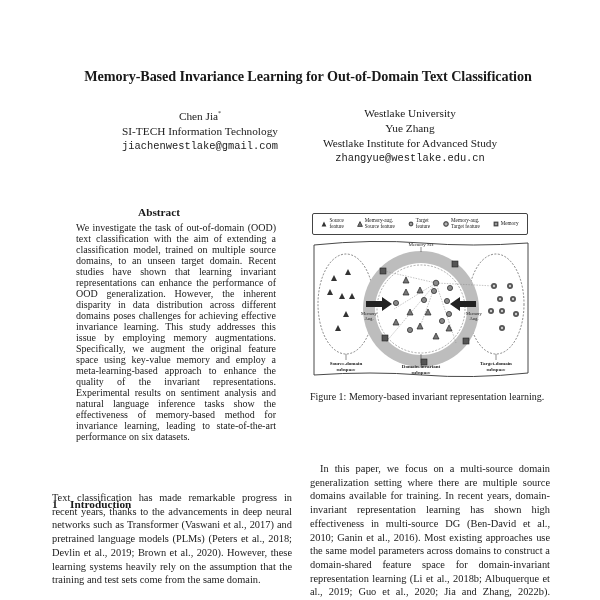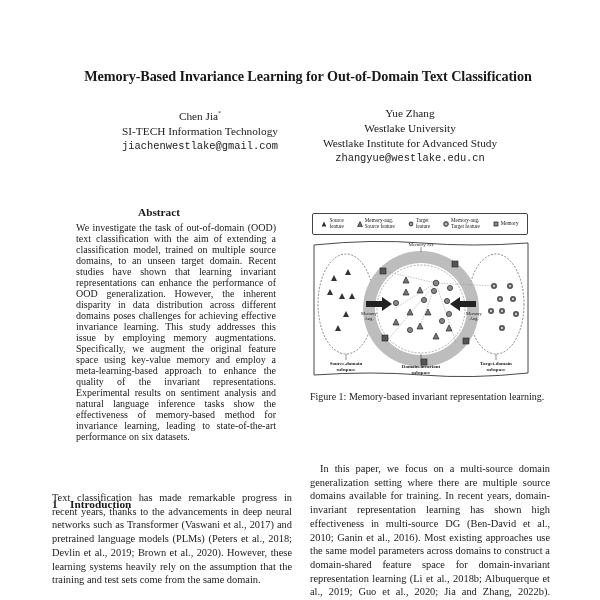--- a/index.html
+++ b/index.html
@@ -29,22 +29,22 @@
 
 <div class="title">Memory-Based Invariance Learning for Out-of-Domain Text Classification</div>
 
 <div id="author1" class="author">
   <div><span class="name">Chen Jia</span><sup>*</sup></div>
   <div>SI-TECH Information Technology</div>
   <div class="email">jiachenwestlake@gmail.com</div>
 </div>
 
 <div id="author2" class="author">
+  <div>Westlake University</div>
   <div><span class="name">Yue Zhang</span></div>
-  <div>Westlake University</div>
   <div>Westlake Institute for Advanced Study</div>
   <div class="email">zhangyue@westlake.edu.cn</div>
 </div>
 
 <div class="abstract-heading">Abstract</div>
 <div class="abstract-body">We investigate the task of out-of-domain (OOD) text classification with the aim of extending a classification model, trained on multiple source domains, to an unseen target domain. Recent studies have shown that learning invariant representations can enhance the performance of OOD generalization. However, the inherent disparity in data distribution across different domains poses challenges for achieving effective invariance learning. This study addresses this issue by employing memory augmentations. Specifically, we augment the original feature space using key-value memory and employ a meta-learning-based approach to enhance the quality of the invariant representations. Experimental results on sentiment analysis and natural language inference tasks show the effectiveness of memory-based method for invariance learning, leading to state-of-the-art performance on six datasets.</div>
 
 <div class="section-heading"><span class="num">1</span><span>Introduction</span></div>
 <div class="intro-body">Text classification has made remarkable progress in recent years, thanks to the advancements in deep neural networks such as Transformer (Vaswani et al., 2017) and pretrained language models (PLMs) (Peters et al., 2018; Devlin et al., 2019; Brown et al., 2020). However, these learning systems heavily rely on the assumption that the training and test sets come from the same domain.</div>
 

